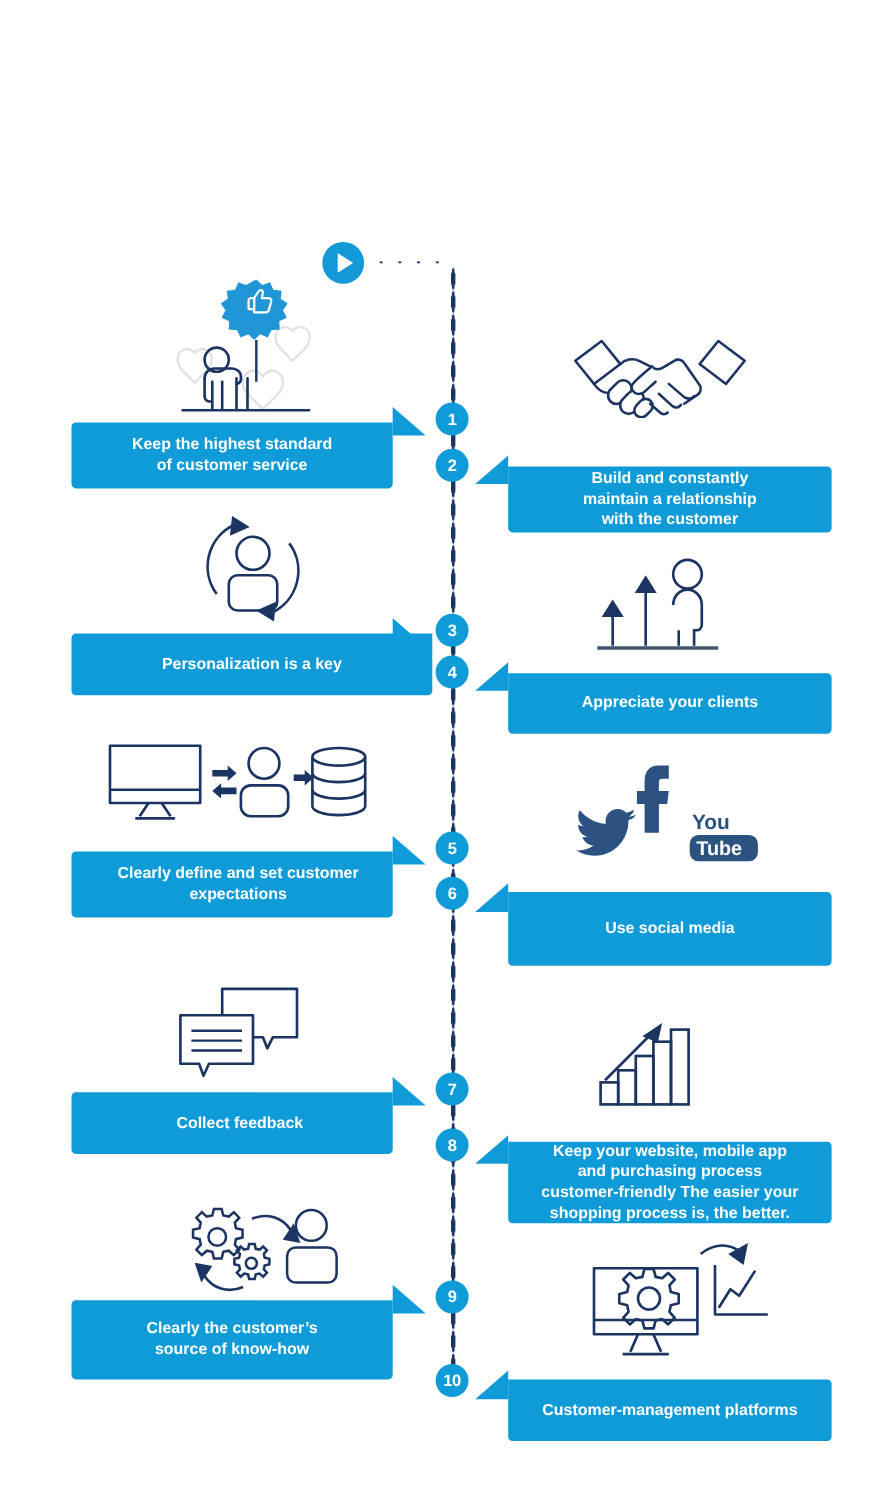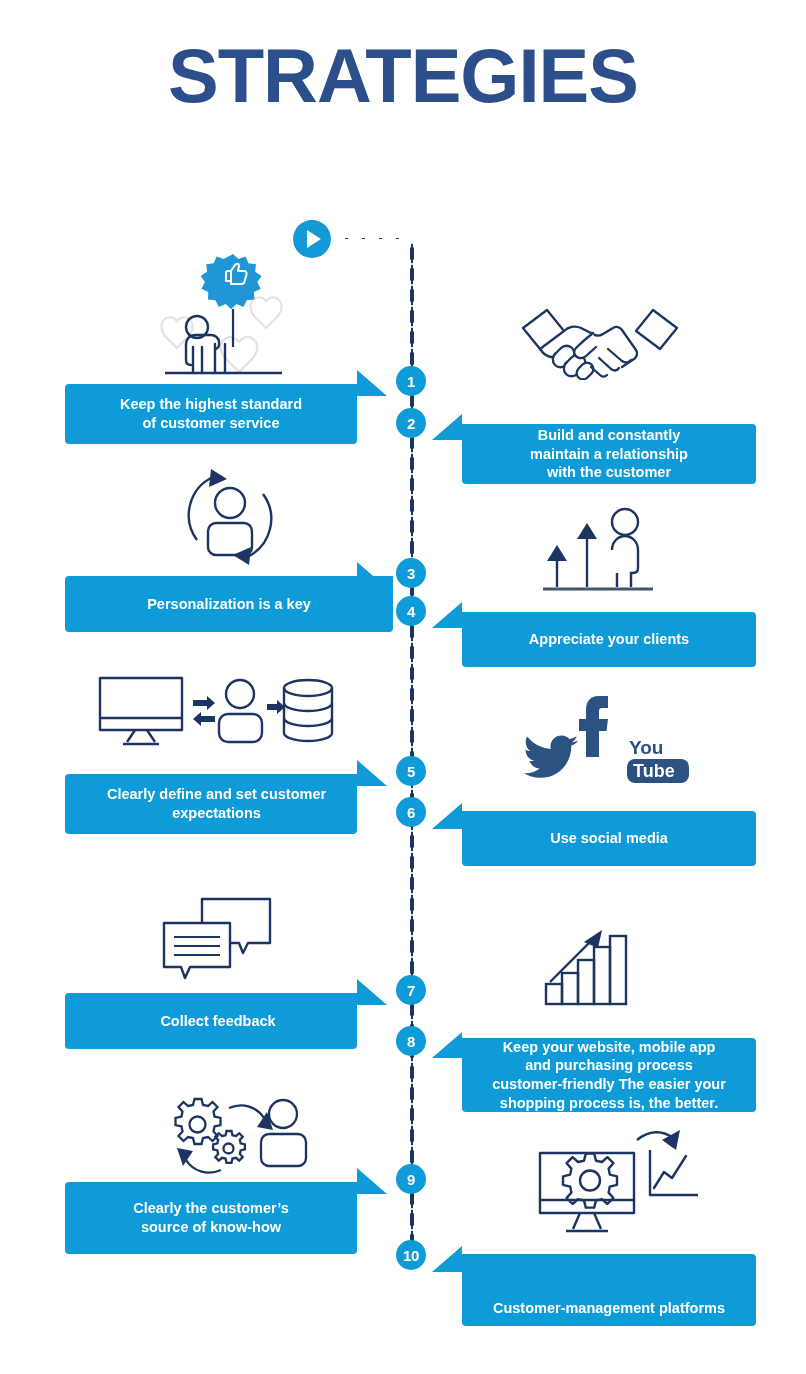--- a/index.html
+++ b/index.html
@@ -133,21 +133,20 @@
   
   .icon-box { position:absolute; z-index:4; }
 
   
   .banner span { display:block; }
 </style>
 </head>
 <body>
 
 <div id="title-block">
-  <span id="title-line2">STRATEGIES</span>
 </div>
 
 <div id="timeline-axis"></div>
 <div id="play-button">
     <span class="tri"></span>
   </div>
 <div id="play-dots"></div>
 
 <div class="icon-box" style="left:150px; top:252px; width:145px; height:125px;">
   <svg width="145" height="125" viewBox="0 0 145 125">
@@ -367,21 +366,21 @@
 <div class="tail tail-left" style="left:357px; top:760px;"></div>
 <div class="banner left" style="left:65px; top:774px; width:292px; height:60px;padding-left:33px;">
   <span>
       <span>Clearly define and set customer</span>
       <span>expectations</span>
     </span>
 </div>
 
 <div class="num-circle" style="left:396px; top:797px;">6</div>
 <div class="tail tail-right" style="left:432px; top:803px;"></div>
-<div class="banner right" style="left:462px; top:811px; width:294px; height:55px;">
+<div class="banner right" style="left:462px; top:811px; width:294px; height:67px;">
   <span>
       <span>Use social media</span>
     </span>
 </div>
 
 <div class="num-circle" style="left:396px; top:975px;">7</div>
 <div class="tail tail-left" style="left:357px; top:979px;"></div>
 <div class="banner left" style="left:65px; top:993px; width:292px; height:56px;padding-left:36px;">
   <span>
       <span>Collect feedback</span>
@@ -403,17 +402,17 @@
 <div class="tail tail-left" style="left:357px; top:1168px;"></div>
 <div class="banner left" style="left:65px; top:1182px; width:292px; height:72px;">
   <span>
       <span>Clearly the customer’s</span>
       <span>source of know-how</span>
     </span>
 </div>
 
 <div class="num-circle" style="left:396px; top:1240px;">10</div>
 <div class="tail tail-right" style="left:432px; top:1246px;"></div>
-<div class="banner right" style="left:462px; top:1254px; width:294px; height:72px;align-items:flex-end;">
+<div class="banner right" style="left:462px; top:1254px; width:294px; height:56px;">
   <span>
       <span>Customer-management platforms</span>
     </span>
 </div>
 
 </body></html>

